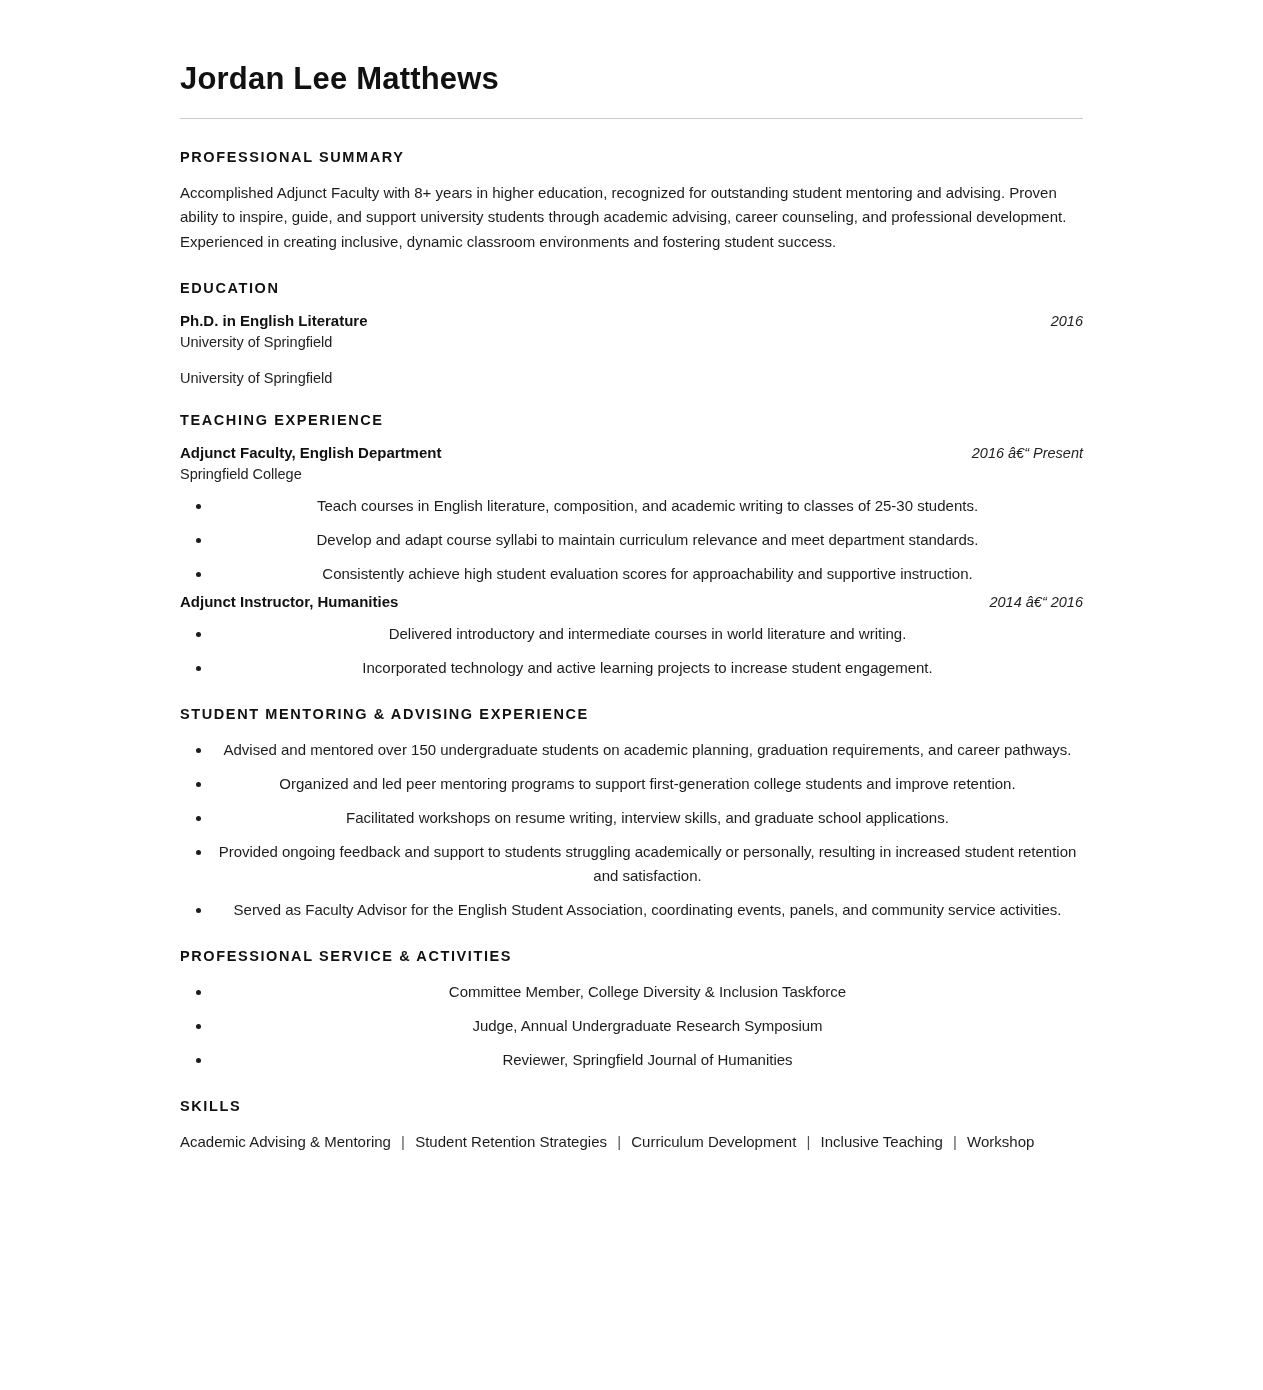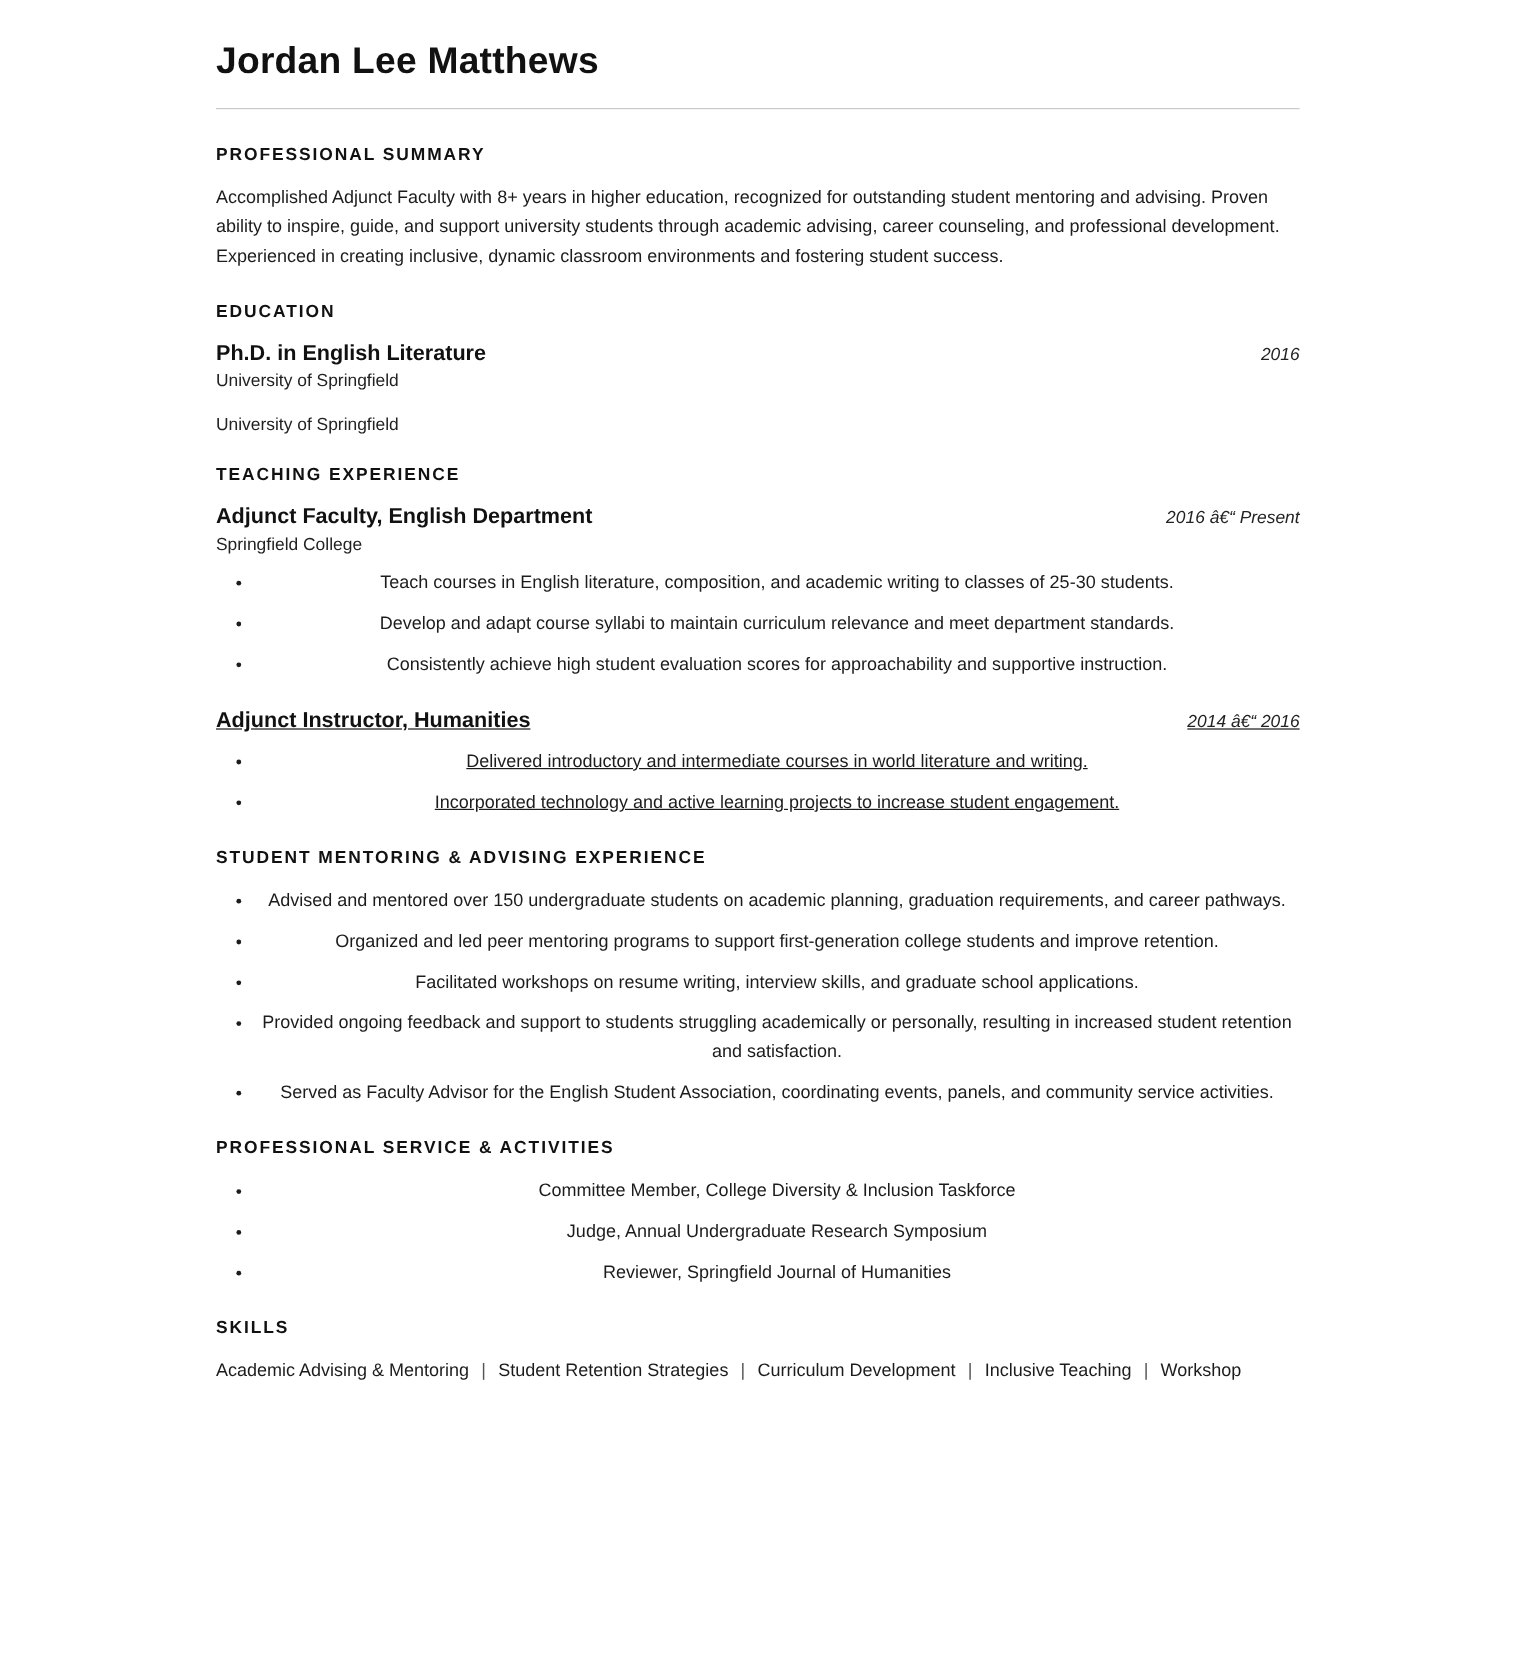--- a/index.html
+++ b/index.html
@@ -12,21 +12,21 @@
     color: #1a1a1a;
     width: 1263px;
     min-height: 1390px;
     -webkit-font-smoothing: antialiased;
   }
   .page {
     width: 1263px;
     min-height: 1390px;
     background: #ffffff;
     box-sizing: border-box;
-    padding: 34px 180px 0 180px;
+    padding: 62px 180px 0 180px;
   }
   .resume {
     width: 903px;
   }
   .name {
     font-size: 31px;
     font-weight: bold;
     color: #111111;
     letter-spacing: 0.2px;
     margin: 0 0 22px 0;
@@ -70,21 +70,21 @@
   .entry:last-child {
     margin-bottom: 0;
   }
   .entry-head {
     display: flex;
     justify-content: space-between;
     align-items: baseline;
     gap: 20px;
   }
   .entry-title {
-    font-size: 18px;
+    font-size: 15px;
     font-weight: bold;
     color: #111111;
   }
   .entry-date {
     font-size: 14.5px;
     font-style: italic;
     color: #222222;
     white-space: nowrap;
     text-align: right;
   }
@@ -114,22 +114,21 @@
     font-size: 15px;
     line-height: 1.6;
     color: #1c1c1c;
     margin: 0;
   }
   .skills-line .sep {
     color: #555;
     padding: 0 6px;
   }
   .exp-entry + .exp-entry {
-    margin-top: 24px;
-    text-decoration: underline;
+    margin-top: 7px;
   }
 </style>
 </head>
 <body>
 
 <div class="page">
   <div class="resume">
 
     <h1 class="name">Jordan Lee Matthews</h1>
 

